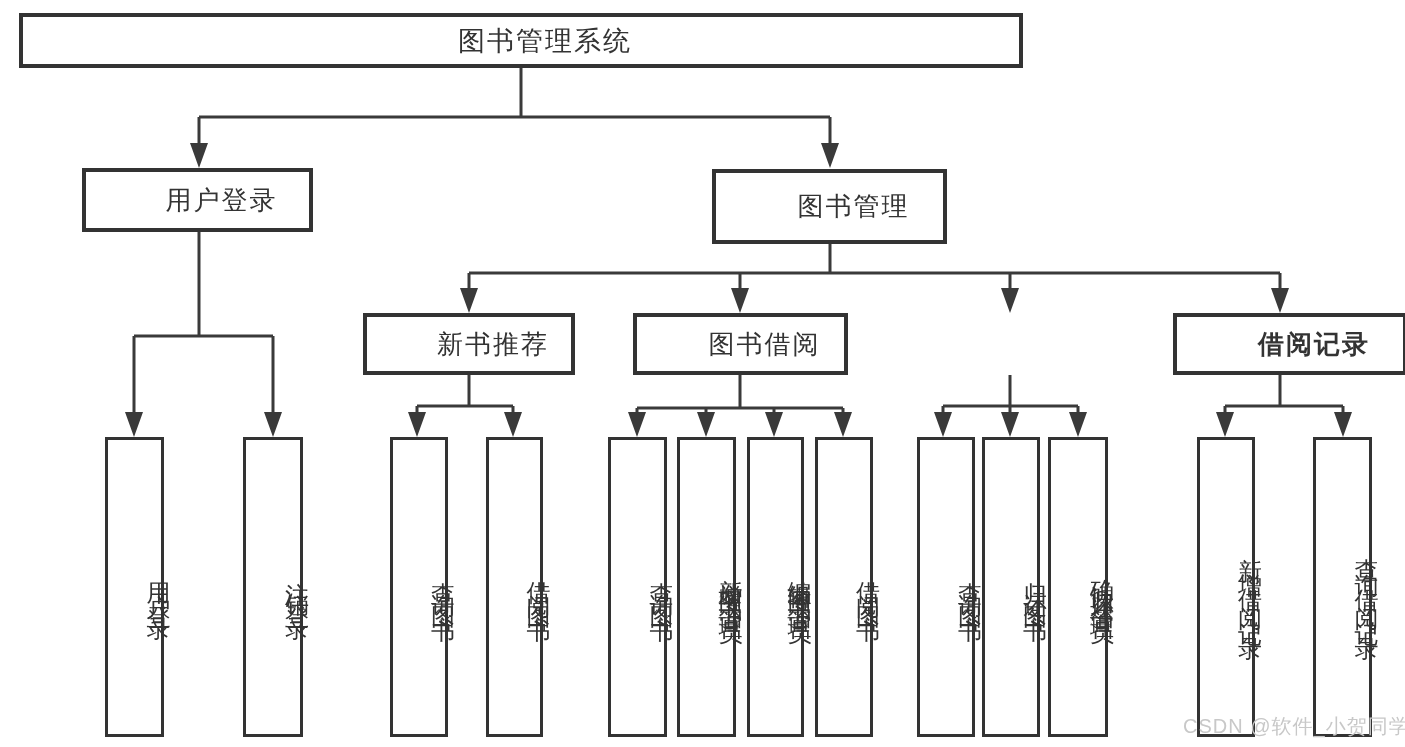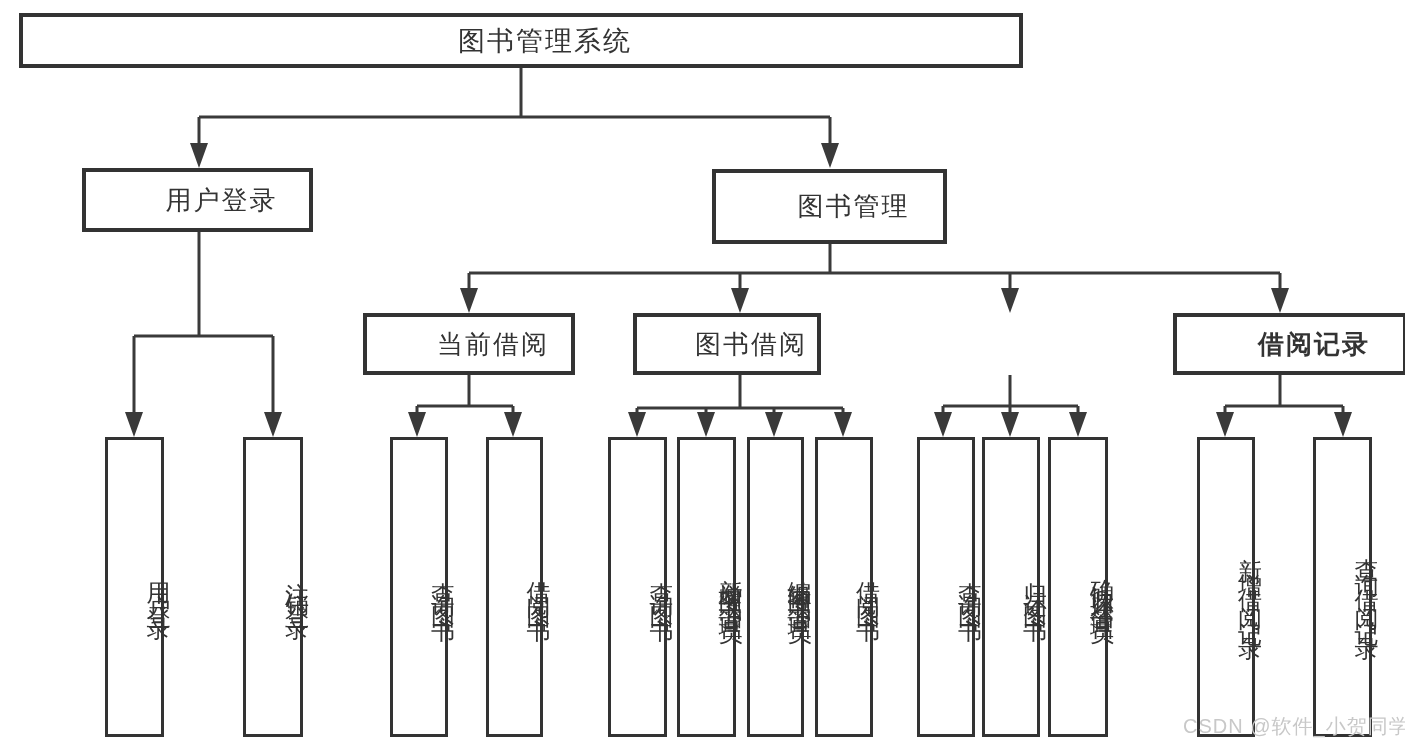--- a/index.html
+++ b/index.html
@@ -77,22 +77,22 @@
          M934 412 L952 412 L943 437 Z  M1001 412 L1019 412 L1010 437 Z
          M1069 412 L1087 412 L1078 437 Z
          M1216 412 L1234 412 L1225 437 Z  M1334 412 L1352 412 L1343 437 Z"></path>
   </svg>
 
   <div class="box hbox root-box" style="left:19px; top:13px; width:1004px; height:55px;">图书管理系统</div>
 
   <div class="box hbox" style="left:82px; top:168px; width:231px; height:64px;">用户登录</div>
   <div class="box hbox" style="left:712px; top:169px; width:235px; height:75px;">图书管理</div>
 
-  <div class="box hbox" style="left:363px; top:313px; width:212px; height:62px;">当前借阅</div>
-  <div class="box hbox" style="left:633px; top:313px; width:188px; height:62px;">图书借阅</div>
+  <div class="box hbox" style="left:363px; top:313px; width:212px; height:62px;">新书推荐</div>
+  <div class="box hbox" style="left:633px; top:313px; width:215px; height:62px;">图书借阅</div>
   <div class="box hbox" style="left:1173px; top:313px; width:234px; height:62px;font-weight:bold;">借阅记录</div>
 
   <div class="box leaf" style="left:105px; top:437px; width:59px; height:300px;">
     <span class="vtext">用户登录</span>
   </div>
   <div class="box leaf" style="left:243px; top:437px; width:60px; height:300px;">
     <span class="vtext">注销登录</span>
   </div>
 
   <div class="box leaf" style="left:390px; top:437px; width:58px; height:300px;">

